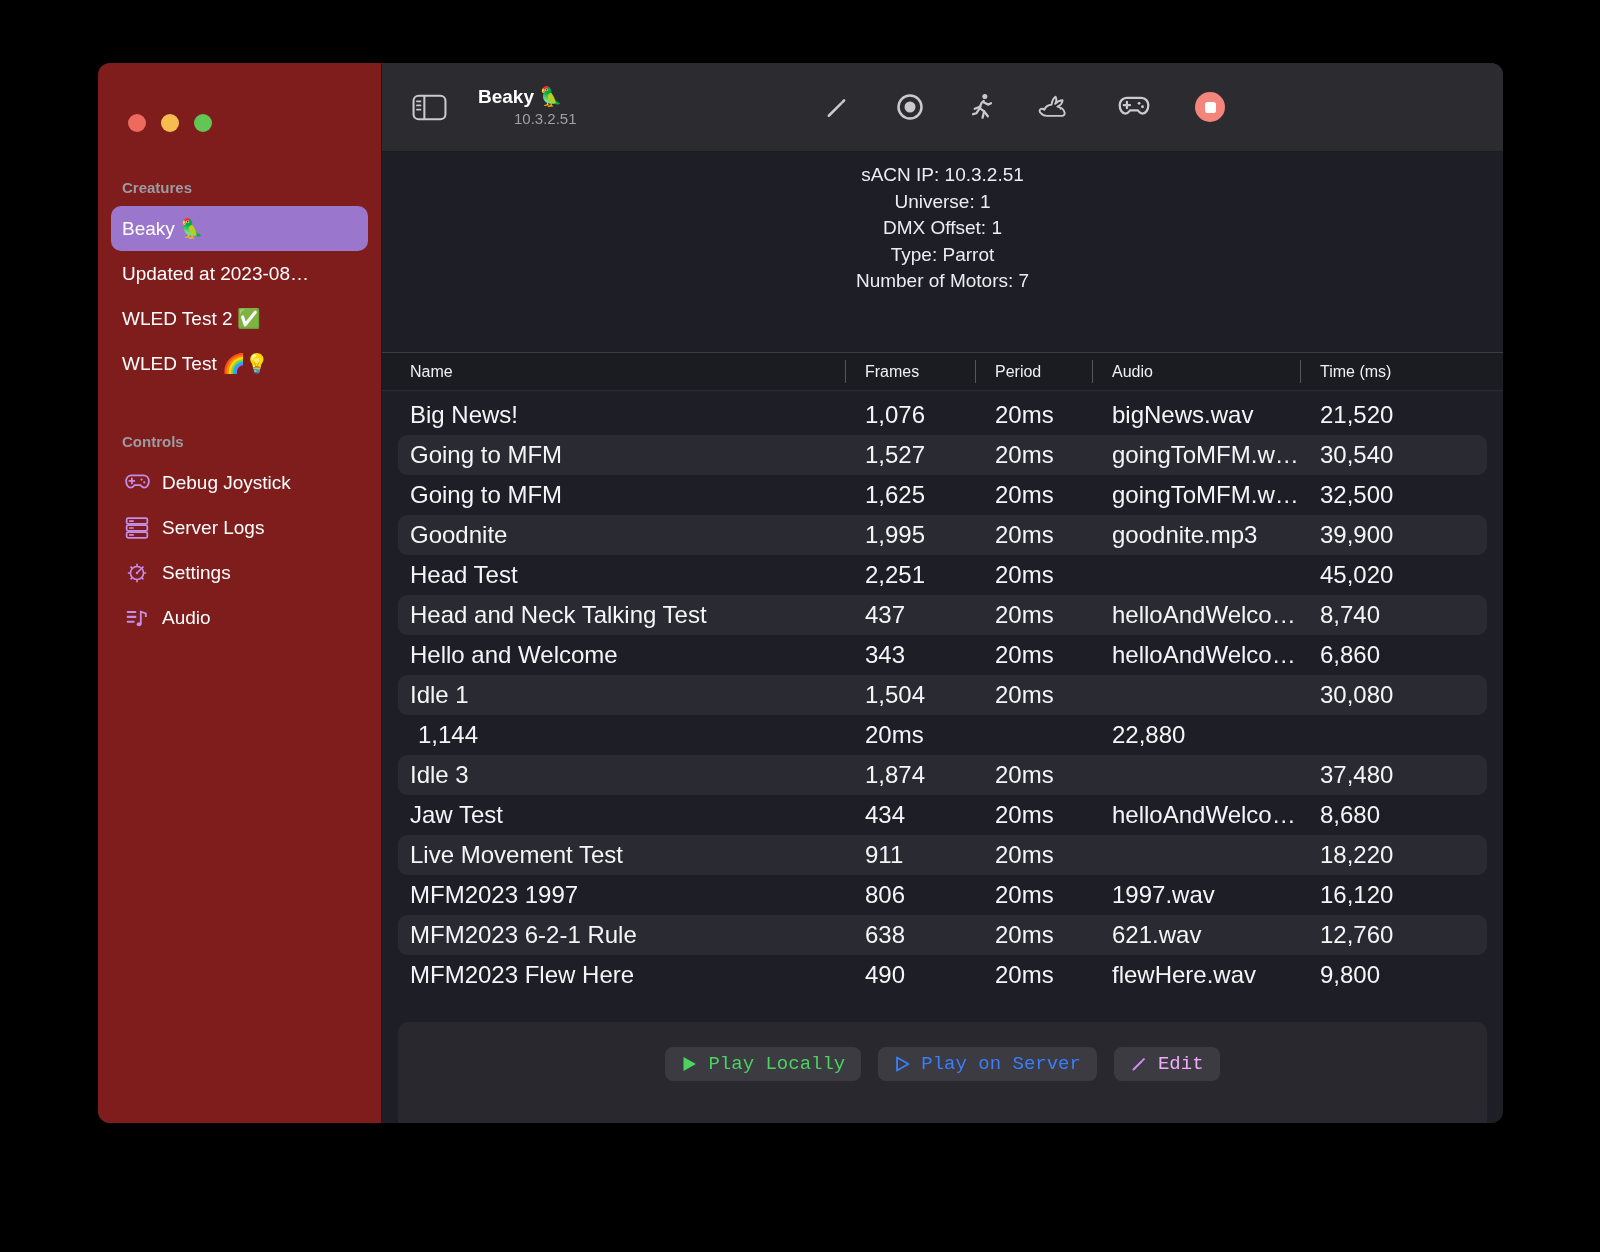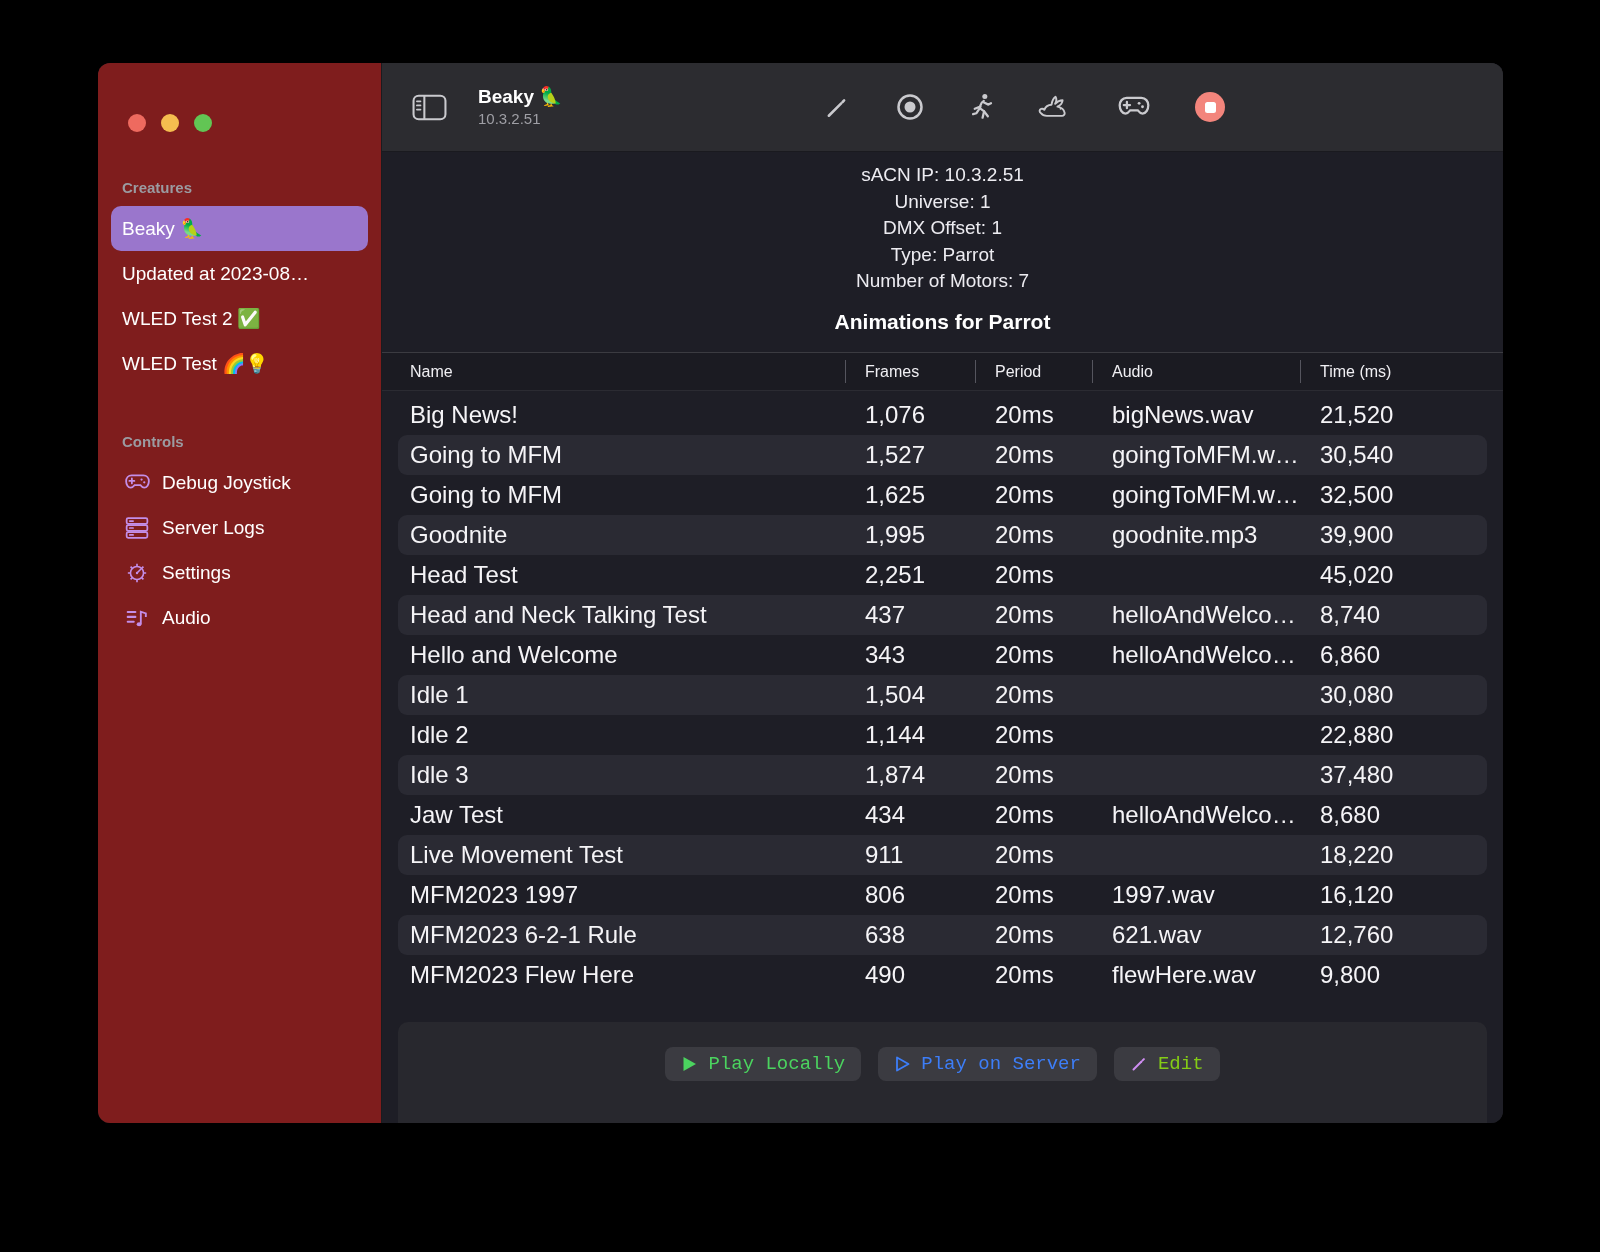--- a/index.html
+++ b/index.html
@@ -56,21 +56,21 @@
     height: 89px; background: #2c2c30; border-bottom: 1px solid #1a1a1f;
     display: flex; align-items: center; flex-shrink: 0;
   }
   .tb-icon {
     color: #cacace; display: inline-flex; align-items: center; justify-content: center;
     background: none; border: none; cursor: default;
   }
   .sidebar-toggle { margin-left: 30px; }
   .title-block { margin-left: 31px; line-height: 1.2; }
   .win-title { font-size: 19px; font-weight: bold; color: #ffffff; }
-  .win-subtitle { font-size: 15px; color: #9f9fa5; margin-top: 1px; }
+  .win-subtitle { font-size: 15px; color: #9f9fa5; margin-top: 1px; margin-left: 36px; }
   .tb-actions { display: flex; align-items: center; gap: 44px; margin-left: auto; margin-right: 278px; }
   .stop-circle {
     width: 30px; height: 30px; border-radius: 50%; background: #f3857c;
     display: inline-flex; align-items: center; justify-content: center;
   }
   .stop-circle .sq { width: 11px; height: 11px; border-radius: 2.5px; background: #ffffff; }
   
   .scroll-area { flex: 1; display: flex; flex-direction: column; min-height: 0; position: relative; }
   .creature-info { height: 200px; padding-top: 10px; text-align: center; flex-shrink: 0; }
   .info-line { font-size: 19px; line-height: 26.5px; color: #edecf1; }
@@ -111,21 +111,21 @@
     font-family: Liberation Mono, monospace;
   }
   .fbtn {
     height: 34px; background: #3b3b41; border: none; border-radius: 8px;
     display: inline-flex; align-items: center; gap: 10px;
     padding: 0 16px; font-size: 19px; font-weight: 500;
     font-family: inherit; cursor: default;
   }
   .fbtn.green { color: #4bd35f; }
   .fbtn.blue { color: #3d7ef8; }
-  .fbtn.purple { color: #84cc16; }
+  .fbtn.purple { color: #f0abfc; }
   svg { display: block; }
 </style>
 </head>
 <body>
 
 <div class="window">
 
   <aside class="sidebar">
     <div class="traffic-lights">
       <span class="tl red"></span>
@@ -269,21 +269,20 @@
     </header>
 
     <div class="scroll-area">
 
       <section class="creature-info">
         <div class="info-line">sACN IP: 10.3.2.51</div>
         <div class="info-line">Universe: 1</div>
         <div class="info-line">DMX Offset: 1</div>
         <div class="info-line">Type: Parrot</div>
         <div class="info-line">Number of Motors: 7</div>
-        <h2 class="info-heading">Animations for Parrot</h2>
       </section>
 
       <div class="table-header">
         <div class="hc first">Name</div>
         <div class="hc">Frames</div>
         <div class="hc">Period</div>
         <div class="hc">Audio</div>
         <div class="hc">Time (ms)</div>
       </div>
 
@@ -338,21 +337,20 @@
           <div class="c">6,860</div>
         </div>
           <div class="trow alt">
           <div class="c name">Idle 1</div>
           <div class="c">1,504</div>
           <div class="c">20ms</div>
           <div class="c"></div>
           <div class="c">30,080</div>
         </div>
           <div class="trow">
-          <div class="c name">Idle 2</div>
           <div class="c">1,144</div>
           <div class="c">20ms</div>
           <div class="c"></div>
           <div class="c">22,880</div>
         </div>
           <div class="trow alt">
           <div class="c name">Idle 3</div>
           <div class="c">1,874</div>
           <div class="c">20ms</div>
           <div class="c"></div>

